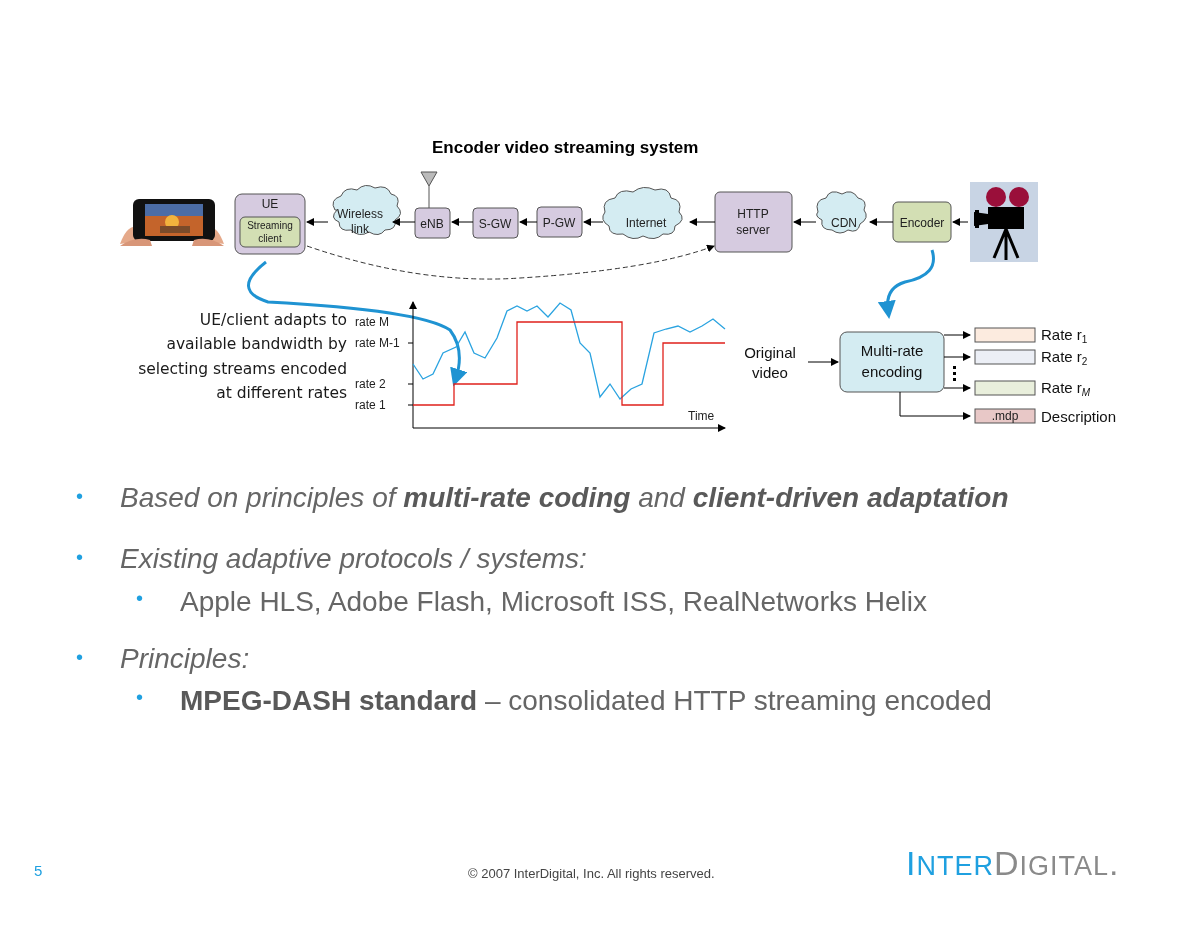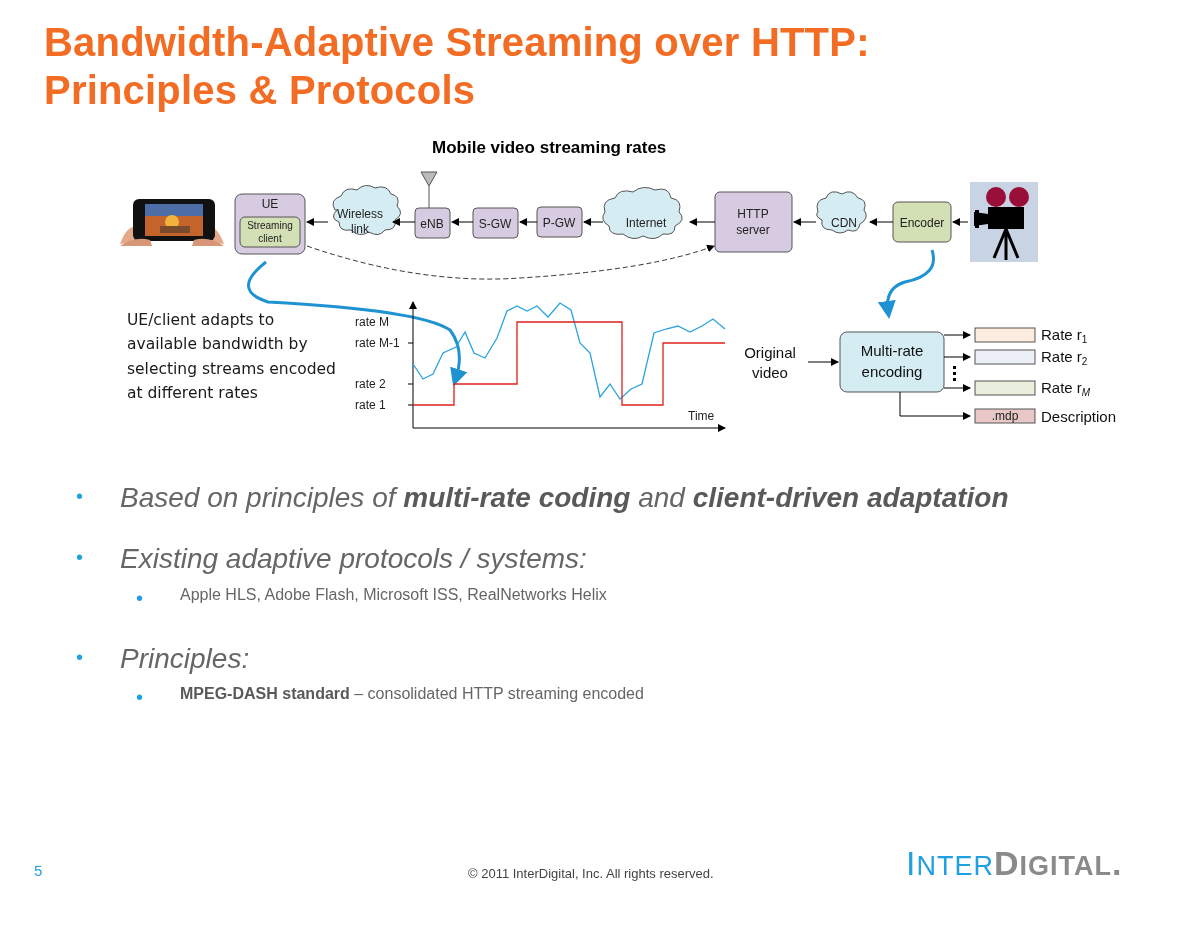--- a/index.html
+++ b/index.html
@@ -1,42 +1,41 @@
 <!DOCTYPE html>
 <html><head>
 <meta charset="utf-8">
 <style>
   html, body { margin:0; padding:0; background:#ffffff; }
   body { width:1200px; height:936px; position:relative; overflow:hidden; font-family:"Liberation Sans", sans-serif; }
   .title { position:absolute; left:44px; top:18px; color:#f26c23; font-weight:bold; font-size:40px; line-height:48px; margin:0; letter-spacing:0.2px; }
   .diagram-title { position:absolute; left:432px; top:138px; font-weight:bold; font-size:17px; color:#000; }
   svg.diagram { position:absolute; left:0; top:0; }
-  .caption { position:absolute; left:127px; top:308px; width:220px; font-family:"DejaVu Sans", sans-serif; font-size:15.5px; line-height:24.3px; color:#1a1a1a; }
+  .caption { position:absolute; left:127px; top:308px; width:220px; font-family:"DejaVu Sans", sans-serif; font-size:15.5px; line-height:24.3px; color:#1a1a1a;text-align:right; }
   .bullets { position:absolute; left:0; top:478px; width:1200px; }
   .b { position:absolute; white-space:nowrap; color:#666666; }
   .b1 { left:120px; font-size:28px;font-style:italic; }
-  .b2 { left:180px; font-size:16px;text-align:center; }
+  .b2 { left:180px; font-size:28px;text-align:center; }
   .dot { position:absolute; color:#1fa0e0; font-size:20px; }
   .b strong { color:#595959; }
   .footer-page { position:absolute; left:34px; top:862px; color:#1fa0e0; font-size:15px; }
   .footer-copy { position:absolute; left:468px; top:866px; color:#444; font-size:13px; }
   .logo { position:absolute; left:906px; top:844px; font-size:34px; letter-spacing:1px; white-space:nowrap; }
   .logo .inter { color:#1fa0e0;margin-top:8px; }
-  .logo .digital { color:#8a8a8a;font-weight:bold; }
+  .logo .digital { color:#8a8a8a; }
   .logo .small { font-size:27px; }
 </style>
 </head>
 <body>
 
 <h1 class="title">
-  <span>Bandwidth-Adaptive Streaming over HTTP:</span><br>
-  <span>Principles &amp; Protocols</span>
+  <br>
 </h1>
 
-<div class="diagram-title">Mobile video streaming rates</div>
+<div class="diagram-title">Encoder video streaming system</div>
 
 <svg class="diagram" width="1200" height="460" viewBox="0 0 1200 460" font-family="Liberation Sans, sans-serif">
   <defs>
     <marker id="arr" markerWidth="8" markerHeight="8" refX="7" refY="4" orient="auto">
       <path d="M0,0 L8,4 L0,8 z" fill="#000"></path>
     </marker>
     <marker id="arrBlue" markerWidth="6" markerHeight="6" refX="3" refY="3" orient="auto">
       <path d="M0,0 L6,3 L0,6 z" fill="#1f93d2"></path>
     </marker>
   </defs>
@@ -202,16 +201,16 @@
     <span>Principles:</span>
   </div>
 
   <span class="dot" style="left:136px;top:208px;">•</span>
   <div class="b b2" style="top:207px;">
     <strong>MPEG-DASH standard</strong><span> – consolidated HTTP streaming encoded</span>
   </div>
 </div>
 
 <div class="footer-page">5</div>
-<div class="footer-copy">© 2011 InterDigital, Inc. All rights reserved.</div>
+<div class="footer-copy">© 2007 InterDigital, Inc. All rights reserved.</div>
 <div class="logo">
   <span class="inter"><span>I</span><span class="small">NTER</span></span><span class="digital"><span>D</span><span class="small">IGITAL</span><span>.</span></span>
 </div>
 
 </body></html>

